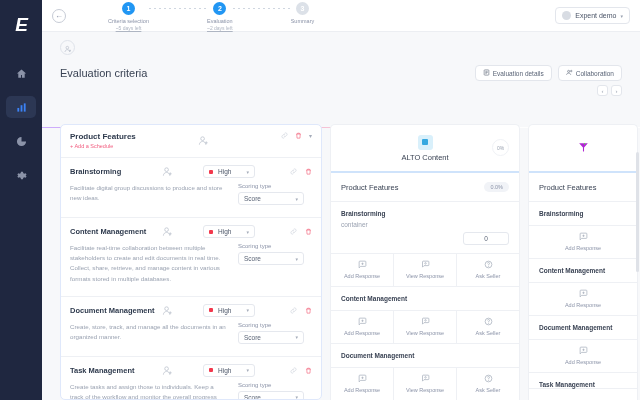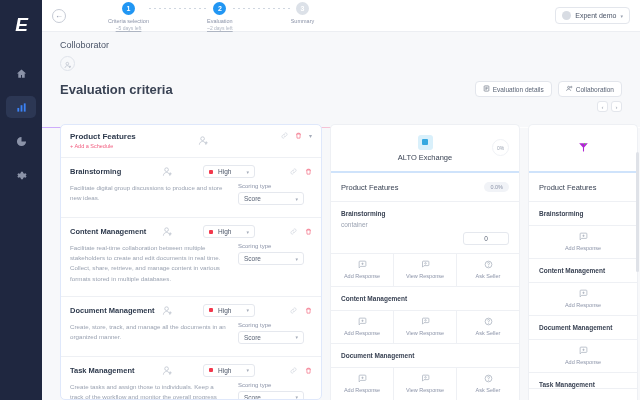--- a/index.html
+++ b/index.html
@@ -93,21 +93,21 @@
   .collab-block { padding: 8px 18px 0 18px; }
   .collab-heading { font-size: 9px; color: #4a5467; font-weight: 400; margin-bottom: 6px; }
   .collab-avatar {
     width: 15px; height: 15px; border-radius: 50%;
     border: 1px solid #dfe3ea; color: #b6bcc8;
     display: flex; align-items: center; justify-content: center;
   }
   .collab-avatar svg { width: 8px; height: 8px; }
 
   .eval-row { display: flex; align-items: center; padding: 10px 18px 0 18px; }
-  .eval-title { font-size: 13px; color: #3a4354; font-weight: 700; }
+  .eval-title { font-size: 11px; color: #3a4354; font-weight: 400; }
   .eval-actions { margin-left: auto; display: flex; gap: 6px; }
   .ghost-btn {
     display: flex; align-items: center; gap: 3px;
     border: 1px solid #e3e6ec; border-radius: 4px;
     background: #fff; padding: 3px 7px;
     font-size: 6.5px; color: #5a6476;
   }
   .ghost-btn svg { width: 7px; height: 7px; color: #7b8characters; }
 
   .pager { display: flex; gap: 3px; justify-content: flex-end; padding: 4px 18px 0 0; }
@@ -316,21 +316,20 @@
           <div class="chip-avatar"></div>
           <span>Expent demo</span>
           <span class="caret">▾</span>
         </div>
       </div>
     </div>
 
     <div class="content">
 
       <div class="collab-block">
-        <div class="collab-heading">Colloborator</div>
         <div class="collab-avatar">
           <span>
             <svg viewBox="0 0 24 24" fill="none" stroke="currentColor" stroke-width="2">
                 <circle cx="10" cy="8" r="4"></circle>
                 <path d="M3 21c0-4 3.5-7 7-7s7 3 7 7"></path>
                 <path d="M18 14v6M15 17h6"></path>
               </svg>
           </span>
         </div>
       </div>
@@ -572,21 +571,21 @@
               </div>
             </div>
           </div>
         </div>
 
         <div class="vendor-col">
           <div class="vendor-head">
             <div class="vendor-logo">
                 <span class="sq"></span>
               </div>
-            <div class="vendor-name">ALTO Exchange</div>
+            <div class="vendor-name">ALTO Content</div>
             <div class="vendor-pct-circle">0%</div>
           </div>
 
           <div class="vendor-grouprow">
             <span>Product Features</span>
             <span class="grouppct">0.0%</span>
           </div>
 
           <div class="vendor-crit">
             <div class="vendor-crit-name">Brainstorming</div>

